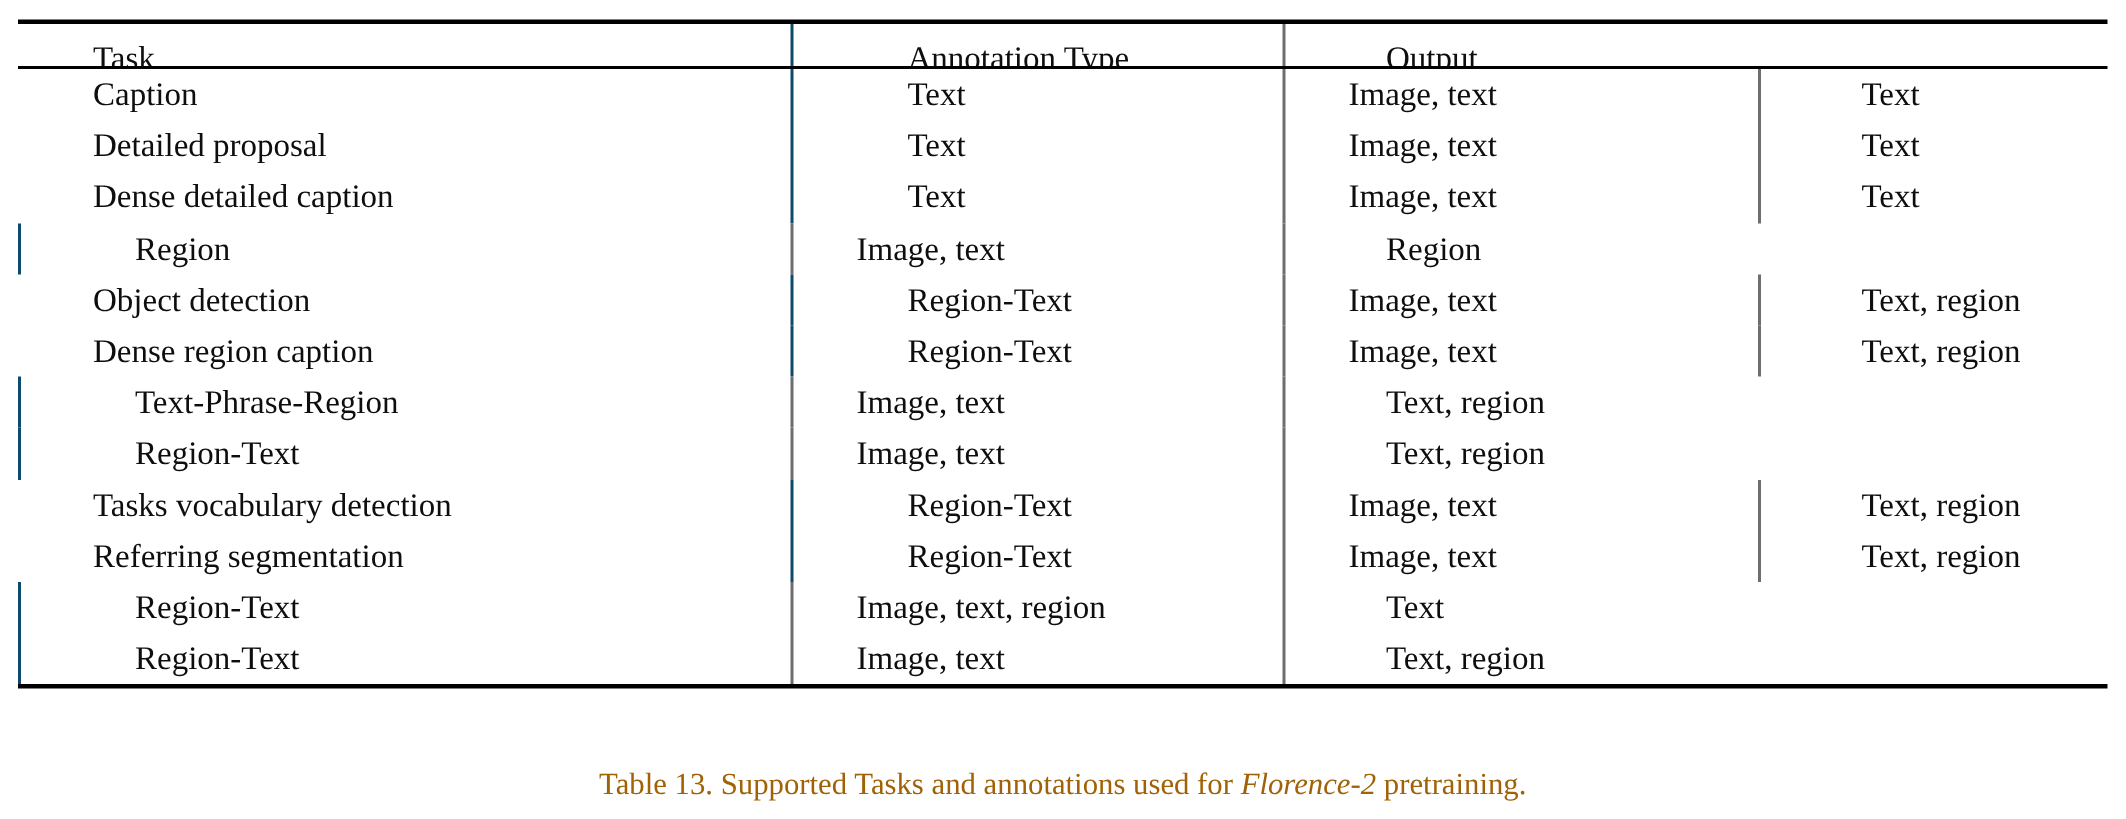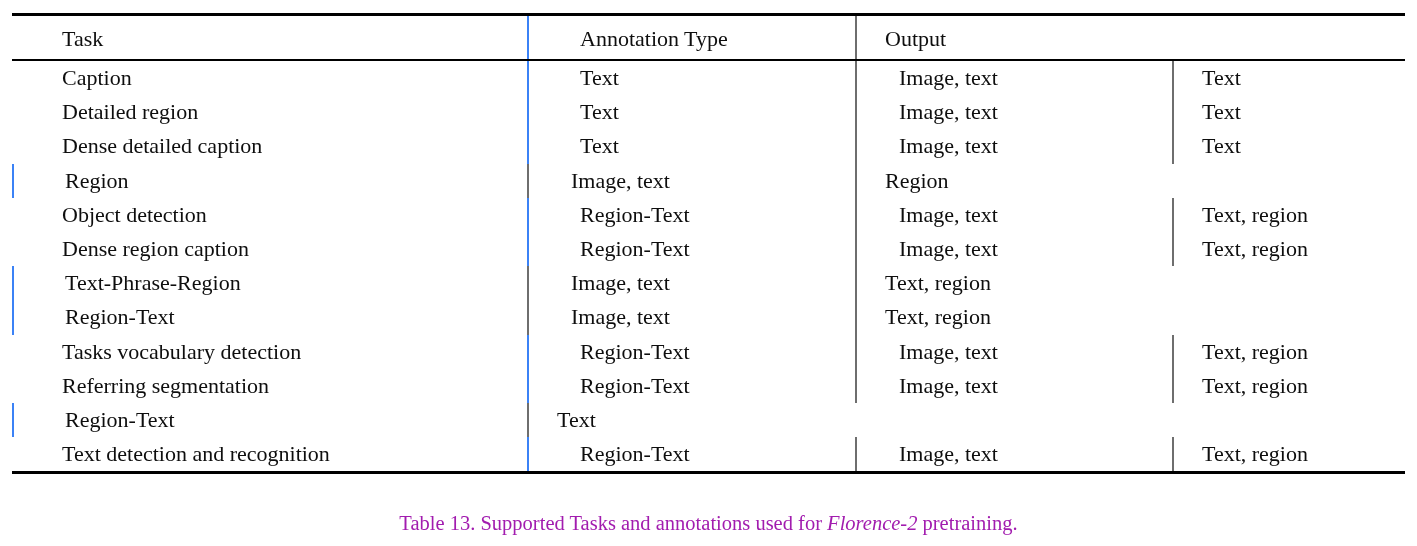--- a/index.html
+++ b/index.html
@@ -17,69 +17,69 @@
     top: 13px;
     width: 1393px;
     border-top: 3px solid #000000;
     border-bottom: 3px solid #000000;
   }
   .grid-row {
     display: grid;
     grid-template-columns: 515px 328px 317px 233px;
   }
   .header-row .cell {
-    height: 43px;
+    height: 28px;
     line-height: 45px;
   }
   .header-row {
     border-bottom: 2px solid #000000;
   }
   .body-row .cell {
     height: 34.2px;
     line-height: 34.2px;
   }
   .cell {
     font-size: 22px;
     white-space: nowrap;
     overflow: hidden;
   }
   .cell.c1 { padding-left: 50px; }
-  .cell.c2 { padding-left: 51px; border-left: 2px solid #3b82f6; }
+  .cell.c2 { padding-left: 76px; border-left: 2px solid #0c4a6e; }
   .cell.c3 { padding-left: 42px; border-left: 2px solid #6e6e6e; }
-  .cell.c4 { padding-left: 28px; border-left: 2px solid #6e6e6e; }
+  .cell.c4 { padding-left: 67px; border-left: 2px solid #6e6e6e; }
   .caption {
     position: absolute;
     left: 0;
     top: 510px;
     width: 1417px;
     text-align: center;
     font-size: 20.5px;
     line-height: 26px;
-    color: #a21caf;
+    color: #a16207;
   }
   .caption .model-name { font-style: italic; }
 </style>
 </head>
 <body>
 
 <div class="table-wrap">
   <div class="grid-row header-row">
     <div class="cell c1">Task</div>
     <div class="cell c2">Annotation Type</div>
     <div class="cell c4">Output</div>
   </div>
   <div id="table-body">
       <div class="grid-row body-row">
         <div class="cell c1">Caption</div>
         <div class="cell c2">Text</div>
         <div class="cell c3">Image, text</div>
         <div class="cell c4">Text</div>
       </div>
       <div class="grid-row body-row">
-        <div class="cell c1">Detailed region</div>
+        <div class="cell c1">Detailed proposal</div>
         <div class="cell c2">Text</div>
         <div class="cell c3">Image, text</div>
         <div class="cell c4">Text</div>
       </div>
       <div class="grid-row body-row">
         <div class="cell c1">Dense detailed caption</div>
         <div class="cell c2">Text</div>
         <div class="cell c3">Image, text</div>
         <div class="cell c4">Text</div>
       </div>
@@ -117,24 +117,24 @@
         <div class="cell c4">Text, region</div>
       </div>
       <div class="grid-row body-row">
         <div class="cell c1">Referring segmentation</div>
         <div class="cell c2">Region-Text</div>
         <div class="cell c3">Image, text</div>
         <div class="cell c4">Text, region</div>
       </div>
       <div class="grid-row body-row">
         <div class="cell c2">Region-Text</div>
+        <div class="cell c3">Image, text, region</div>
         <div class="cell c4">Text</div>
       </div>
       <div class="grid-row body-row">
-        <div class="cell c1">Text detection and recognition</div>
         <div class="cell c2">Region-Text</div>
         <div class="cell c3">Image, text</div>
         <div class="cell c4">Text, region</div>
       </div>
     </div>
 </div>
 
 <div class="caption">
   <span>Table 13. Supported Tasks and annotations used for </span><span class="model-name">Florence-2</span><span> pretraining.</span>
 </div>

